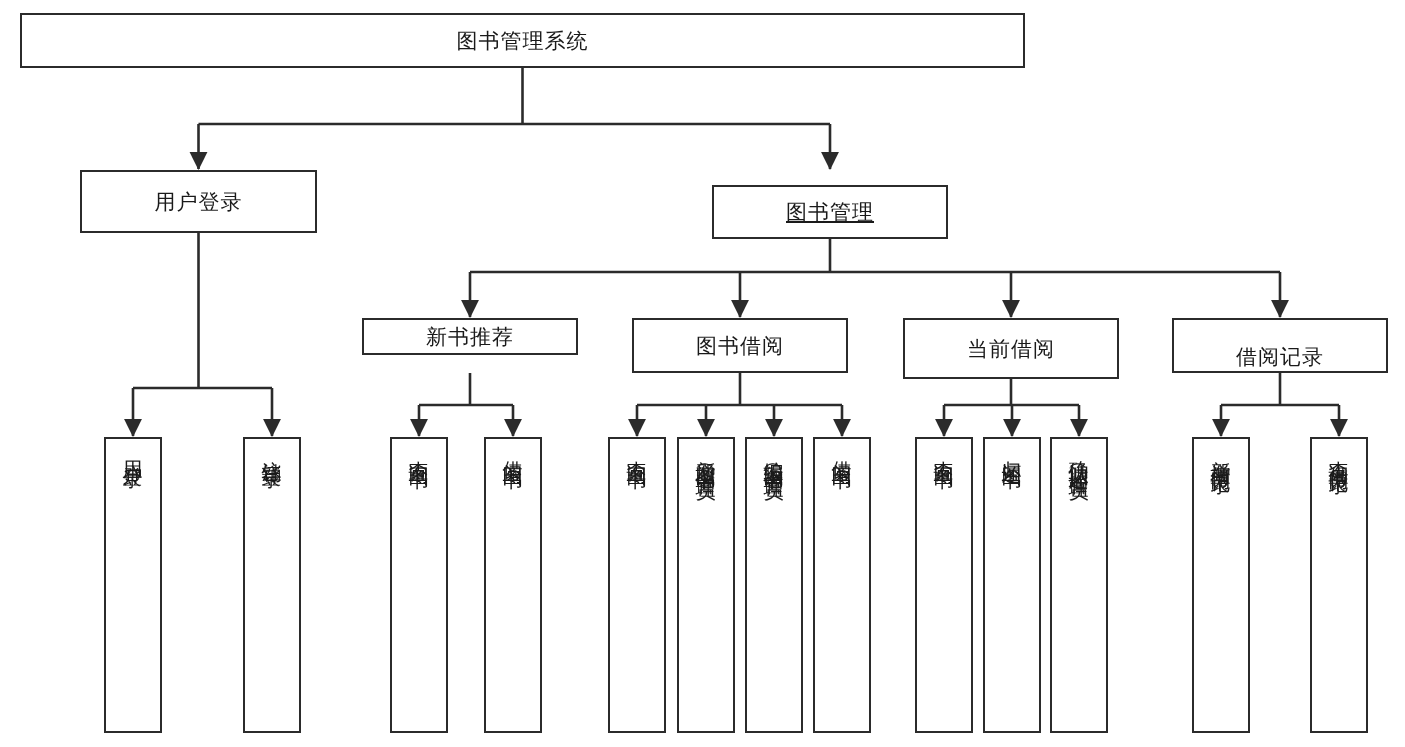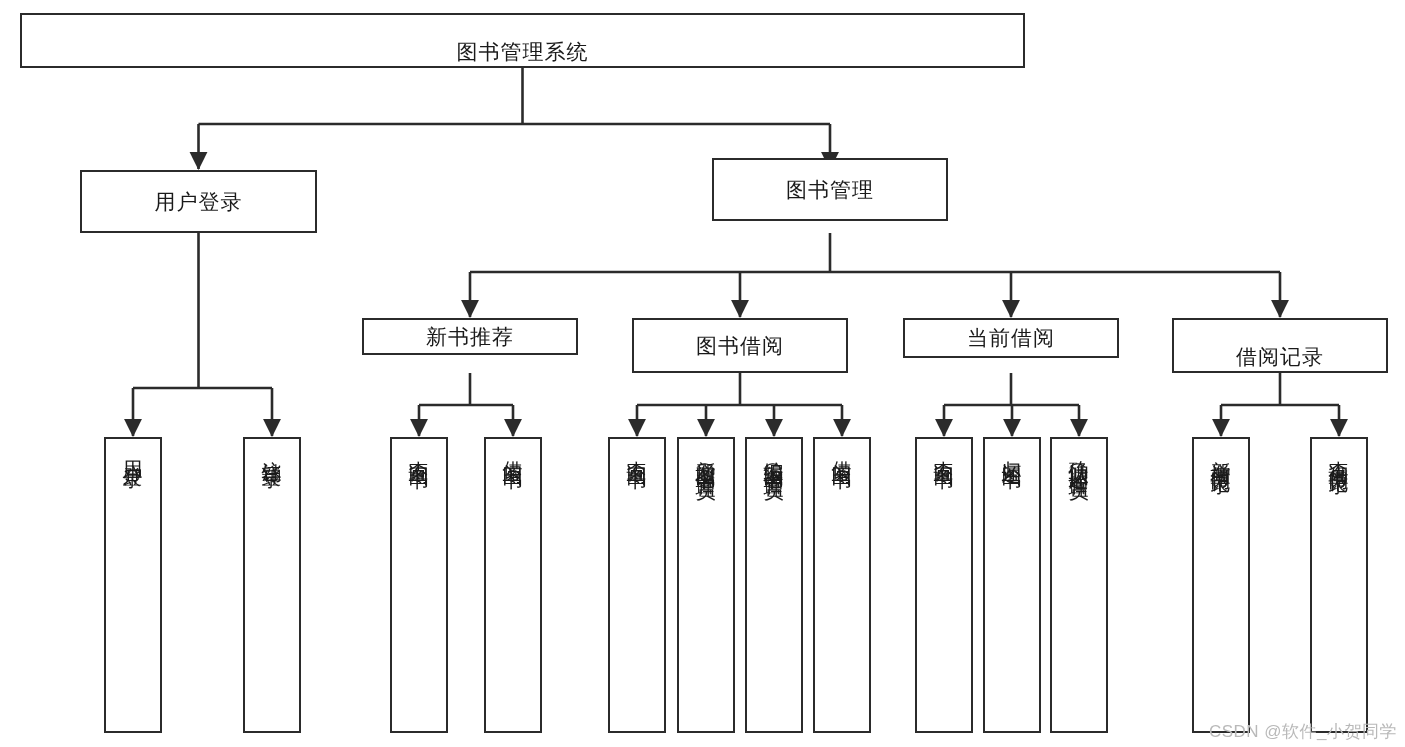--- a/index.html
+++ b/index.html
@@ -104,36 +104,36 @@
         <path d="M 1012 405 L 1012 436" marker-end="url(#arrow)"></path>
         <path d="M 1079 405 L 1079 436" marker-end="url(#arrow)"></path>
         <path d="M 1280 373 L 1280 405"></path>
         <path d="M 1221 405 L 1339 405"></path>
         <path d="M 1221 405 L 1221 436" marker-end="url(#arrow)"></path>
         <path d="M 1339 405 L 1339 436" marker-end="url(#arrow)"></path>
       </g>
   </svg>
 
   <div id="node-layer">
-      <div class="node horiz" style="left: 20px; top: 13px; width: 1005px; height: 55px; align-items: flex-end;">
+      <div class="node horiz" style="left: 20px; top: 13px; width: 1005px; height: 55px;">
         <span>图书管理系统</span>
       </div>
       <div class="node horiz" style="left: 80px; top: 170px; width: 237px; height: 63px;">
         <span>用户登录</span>
       </div>
-      <div class="node horiz" style="left: 712px; top: 158px; width: 236px; height: 63px;">
+      <div class="node horiz" style="left: 712px; top: 185px; width: 236px; height: 54px; text-decoration: underline;">
         <span>图书管理</span>
       </div>
       <div class="node horiz" style="left: 362px; top: 318px; width: 216px; height: 37px;">
         <span>新书推荐</span>
       </div>
       <div class="node horiz" style="left: 632px; top: 318px; width: 216px; height: 55px; justify-content: center;">
         <span>图书借阅</span>
       </div>
-      <div class="node horiz" style="left: 903px; top: 318px; width: 216px; height: 40px;">
+      <div class="node horiz" style="left: 903px; top: 318px; width: 216px; height: 61px;">
         <span>当前借阅</span>
       </div>
       <div class="node horiz" style="left: 1172px; top: 318px; width: 216px; height: 55px; align-items: flex-end;">
         <span>借阅记录</span>
       </div>
       <div class="node vert" style="left: 104px; top: 437px; width: 58px; height: 296px;">
         <span class="vtext">用户登录</span>
       </div>
       <div class="node vert" style="left: 243px; top: 437px; width: 58px; height: 296px;">
         <span class="vtext">注销登录</span>
@@ -166,14 +166,13 @@
         <span class="vtext">确认归还（管理员）</span>
       </div>
       <div class="node vert" style="left: 1192px; top: 437px; width: 58px; height: 296px;">
         <span class="vtext">新增借阅记录</span>
       </div>
       <div class="node vert" style="left: 1310px; top: 437px; width: 58px; height: 296px;">
         <span class="vtext">查询借阅记录</span>
       </div>
     </div>
 
-  <div class="watermark">CSDN @软件_小贺同学</div>
 </div>
 
 </body></html>

